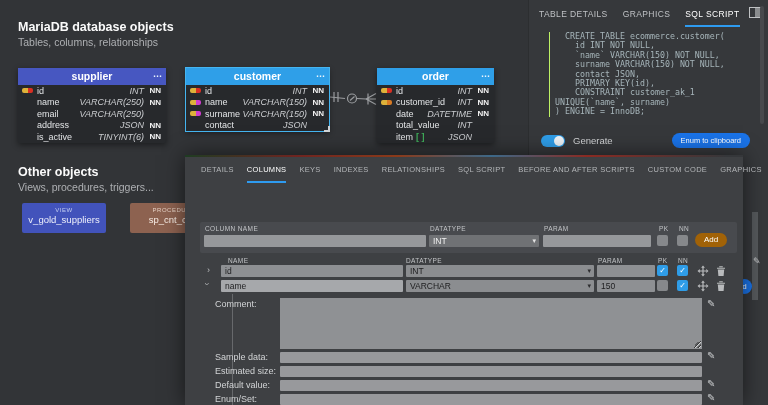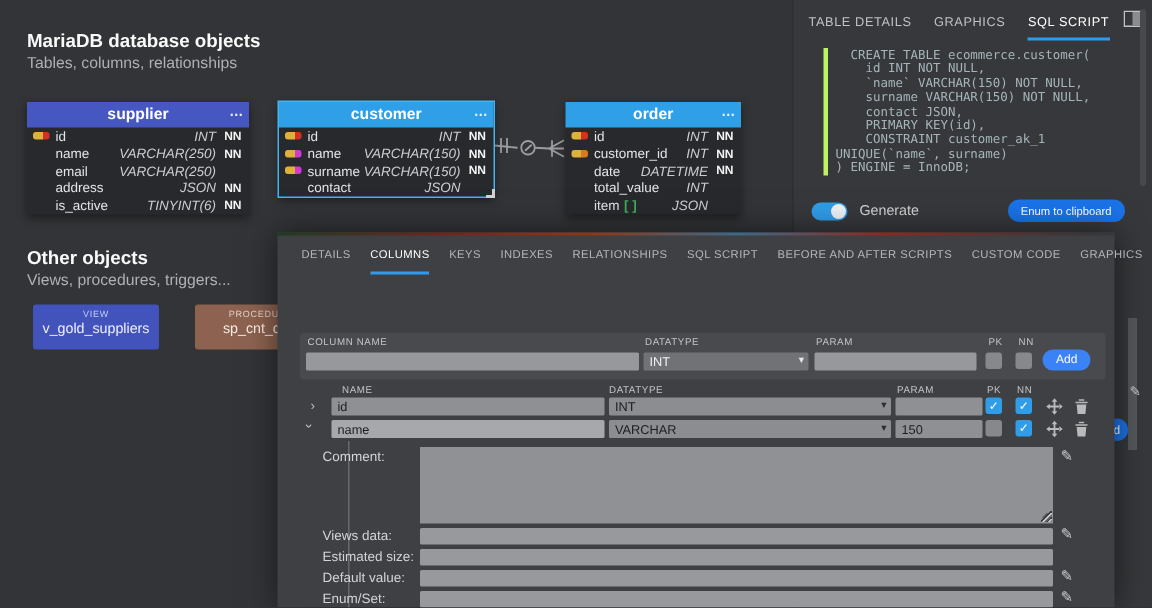--- a/index.html
+++ b/index.html
@@ -41,21 +41,21 @@
   #procbox .tiny { color:#e4cfc3; } #procbox .oname { color:#f7ece5; }
 
   
   #right-panel { position:absolute; left:528px; top:0; width:240px; height:405px; background:#36383b; border-left:1px solid #2c2e30; z-index:3; }
   .rp-tabs { display:flex; gap:15px; padding:9px 0 0 10px; height:27px; }
   .rp-tab { font-size:8.5px; letter-spacing:.4px; color:#bfc1c4; padding-bottom:5px; cursor:pointer; }
   .rp-tab.active { color:#fff; border-bottom:2px solid #2e9bf0; }
   #split-icon { position:absolute; right:7px; top:7px; cursor:pointer; }
   .rp-create { padding:6px 0 0 10px; font-size:8.5px; font-weight:bold; letter-spacing:.4px; color:#cfd1d4; display:flex; align-items:center; gap:5px; }
   .chev { display:inline-block; font-size:9px; color:#b9bbbd; transform:rotate(90deg); }
-  #sql-pre { margin:5px 0 0 20px; border-left:3px solid #bef264; padding-left:5px; font-family:"DejaVu Sans Mono", monospace; font-size:8.3px; line-height:9.4px; color:#a6b5ba; white-space:pre; }
+  #sql-pre { margin:5px 0 0 20px; border-left:1px solid #bef264; padding-left:5px; font-family:"DejaVu Sans Mono", monospace; font-size:8.3px; line-height:9.4px; color:#a6b5ba; white-space:pre; }
   .rp-bottom { position:absolute; left:10px; right:10px; top:133px; height:18px; }
   .toggle { position:absolute; left:2px; top:2px; width:24px; height:12px; border-radius:6px; background:#2f9de8; cursor:pointer; }
   .toggle .knob { position:absolute; right:1px; top:1px; width:10px; height:10px; border-radius:50%; background:#eef3f7; }
   .toggle-label { position:absolute; left:34px; top:2px; font-size:9.5px; color:#d2d4d6; }
   .copy-btn { position:absolute; right:8px; top:0; height:15px; line-height:15px; padding:0 9px; border-radius:8px; background:#1a73e8; color:#fff; font-size:7.5px; cursor:pointer; }
   .rp-scroll { position:absolute; right:4px; top:6px; width:4px; height:118px; border-radius:2px; background:#47494c; }
   .strip-scroll { position:absolute; left:752px; top:212px; width:6px; height:88px; background:#55585b; z-index:4; }
   .strip-pencil { position:absolute; left:753px; top:256px; font-size:9px; color:#c8cacc; z-index:5; }
   .strip-add { position:absolute; left:737px; top:279px; width:15px; height:15px; border-radius:50%; background:#1a73e8; color:#fff; font-size:8px; text-align:center; line-height:15px; z-index:4; cursor:pointer; }
 
@@ -70,21 +70,21 @@
   .m-abs { position:absolute; }
   .m-card { left:15px; top:67px; width:537px; height:31px; background:#484a4e; border-radius:2px; }
   .lbl { position:absolute; font-size:6.5px; letter-spacing:.4px; color:#c2c4c7; }
   .inp { position:absolute; height:12px; background:#96989b; border:none; border-radius:1px; font-size:8.5px; color:#1d1d1f; padding:0 4px; font-family:"Liberation Sans", sans-serif; }
   .sel { position:absolute; height:12px; background:#8b8d90; border-radius:1px; font-size:8.5px; color:#1d1d1f; padding:0 12px 0 4px; line-height:12px; cursor:pointer; }
   .sel.dark { background:#707275; color:#f0f0f0; }
   .sel .car { position:absolute; right:3px; top:0; font-size:7px; color:#2c2c2e; }
   .sel.dark .car { color:#e6e6e6; }
   .cb { position:absolute; width:11px; height:11px; border-radius:2px; background:#86888b; text-align:center; line-height:11px; font-size:8px; color:#fff; cursor:pointer; }
   .cb.on { background:#2f9de8; }
-  .pill { position:absolute; height:14px; line-height:14px; padding:0 9px; border-radius:8px; background:#3b82f6; color:#fff; font-size:8px; cursor:pointer; }
+  .pill { position:absolute; height:14px; line-height:14px; padding:0 9px; border-radius:8px; background:#a16207; color:#fff; font-size:8px; cursor:pointer; }
   .hdr-lbl { position:absolute; font-size:6.5px; letter-spacing:.4px; color:#c2c4c7; }
   .rchev { position:absolute; font-size:9px; color:#bcbec0; cursor:pointer; }
   .icon-btn { position:absolute; width:12px; height:12px; cursor:pointer; }
   .vline { position:absolute; left:47px; top:139px; width:1px; height:111px; background:#67696c; }
   .dlbl { position:absolute; font-size:9px; color:#d2d4d6; }
   .dinp { position:absolute; left:95px; width:422px; height:11px; background:#98999c; border:none; border-radius:1px; }
   .dtextarea { position:absolute; left:95px; top:143px; width:422px; height:51px; background:#8f9194; border:none; }
   .ta-resize { position:absolute; left:510px; top:187px; width:6px; height:6px; background:repeating-linear-gradient(135deg,transparent 0 2px,#5c5e60 2px 3px); }
   .pencil { position:absolute; font-size:10px; color:#c8cacc; cursor:pointer; }
 </style>
@@ -338,21 +338,21 @@
   <svg class="icon-btn" style="left:530px; top:125px;" viewBox="0 0 12 12">
       <path d="M2 2.8 h8 v1 h-8 z M4.2 1.2 h3.6 v1 h-3.6 z M2.8 4.6 h6.4 l-.6 6.4 h-5.2 z" fill="#b8babc"></path>
     </svg>
 
   <div class="vline"></div>
   <div class="dlbl" style="left:30px; top:144px;">Comment:</div>
   <textarea class="dtextarea" style=""></textarea>
   <div class="ta-resize"></div>
   <div class="pencil" style="left:522px; top:143px;">✎</div>
 
-  <div class="dlbl" style="left:30px; top:197px;">Views data:</div>
+  <div class="dlbl" style="left:30px; top:197px;">Sample data:</div>
   <input class="dinp" style="top: 197px;" value="">
   <div class="pencil" style="left:522px; top:195px;">✎</div>
 
   <div class="dlbl" style="left:30px; top:211px;">Estimated size:</div>
   <input class="dinp" style="top: 211px;" value="">
 
   <div class="dlbl" style="left:30px; top:225px;">Default value:</div>
   <input class="dinp" style="top: 225px;" value="">
   <div class="pencil" style="left:522px; top:223px;">✎</div>
 

